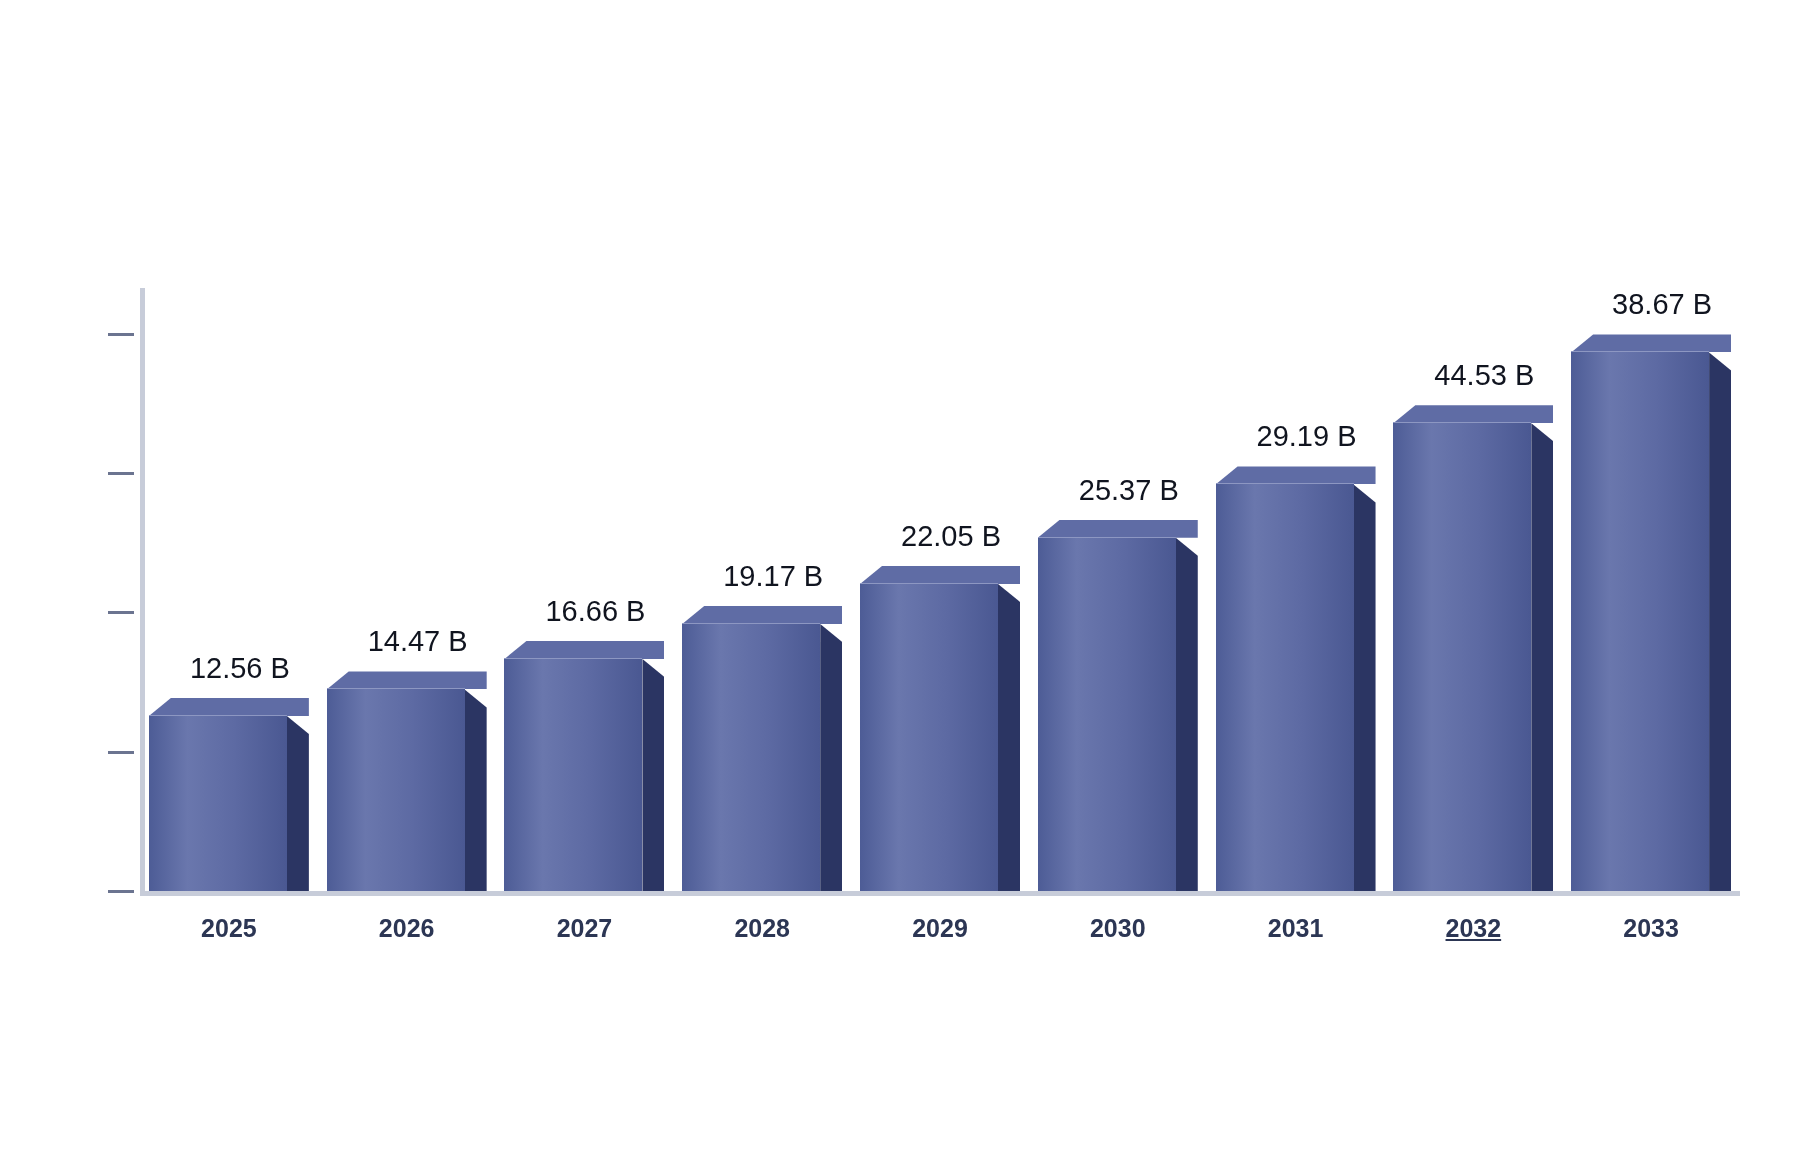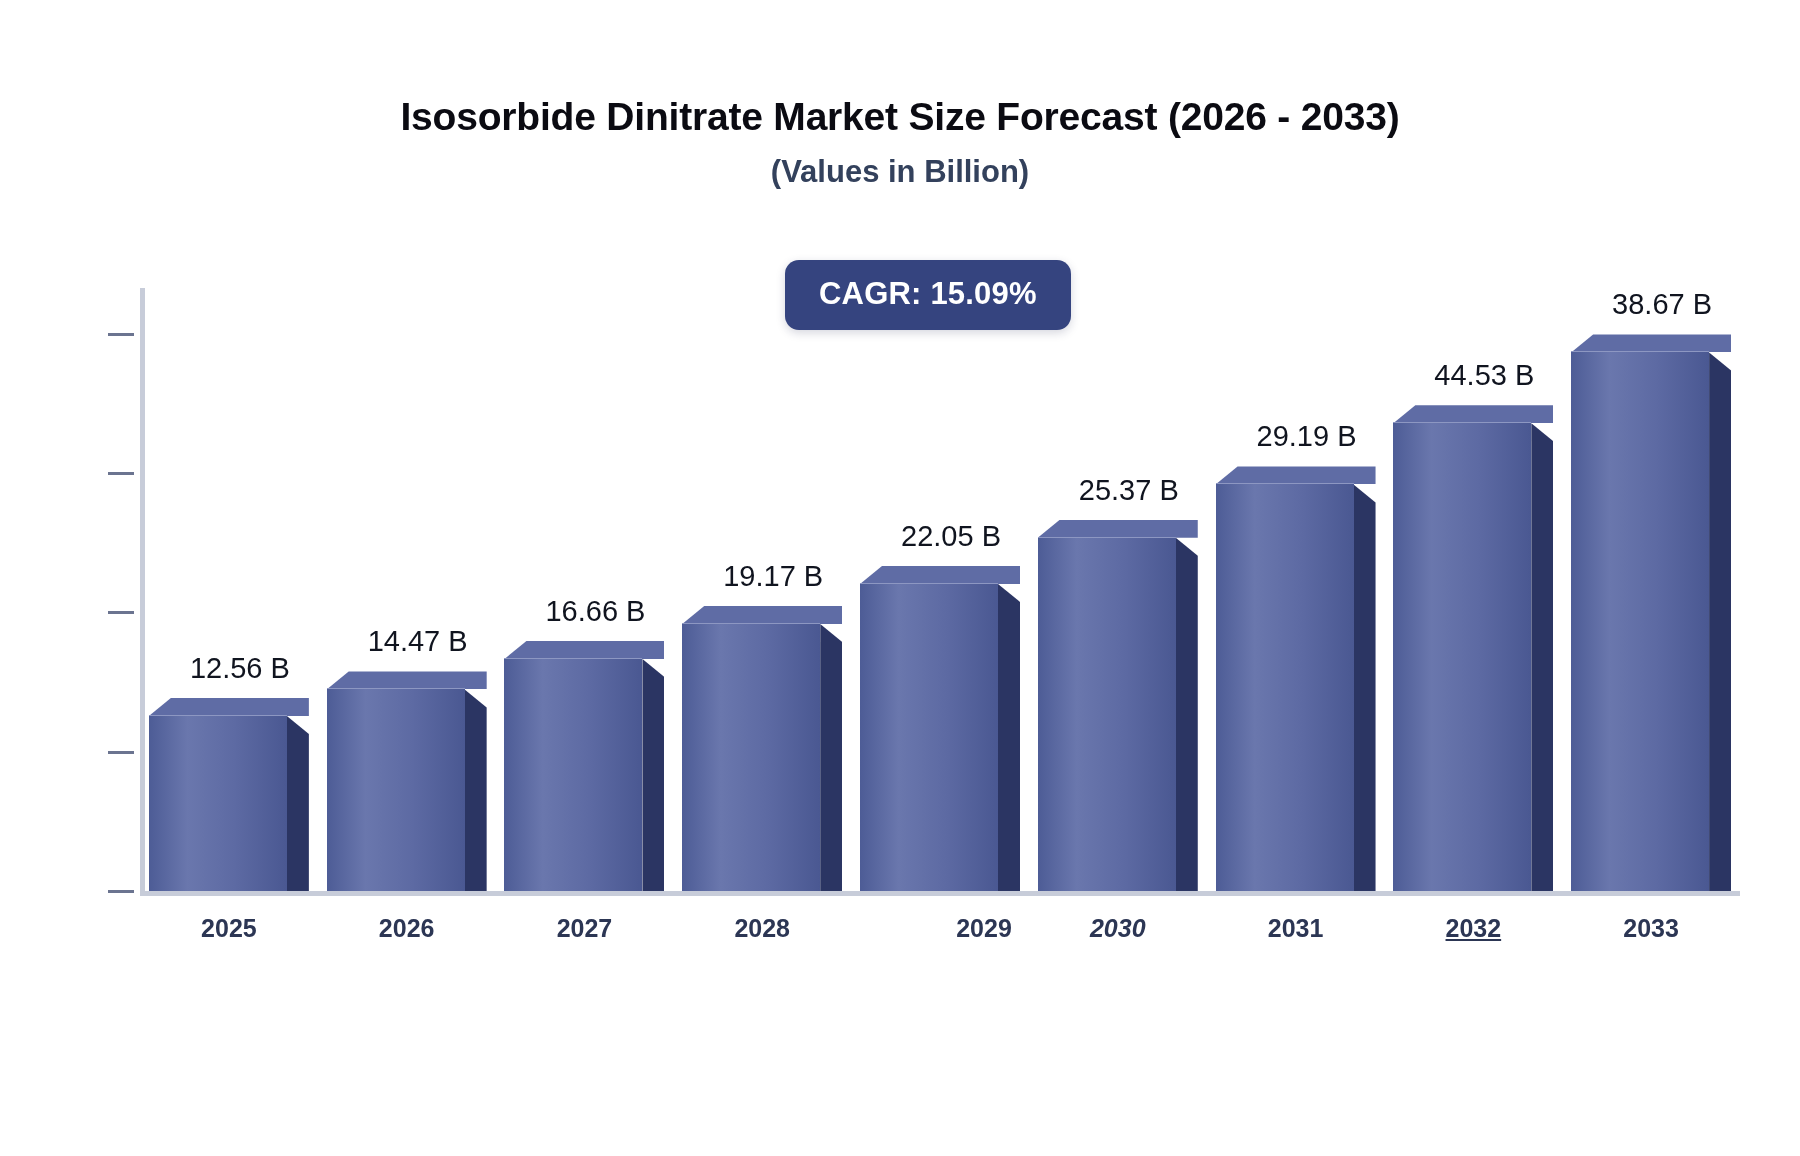--- a/index.html
+++ b/index.html
@@ -182,26 +182,21 @@
     font-weight: 700;
     color: #101624;
     letter-spacing: 0.2px;
   }
 </style>
 </head>
 <body>
 
 <div id="page">
 
-  <div id="title-block">
-    <div id="chart-title">Isosorbide Dinitrate Market Size Forecast (2026 - 2033)</div>
-    <div id="chart-subtitle">(Values in Billion)</div>
-  </div>
-
-  <div id="cagr-badge">CAGR: 15.09%</div>
+
 
   <div id="plot">
     <div id="y-spine"></div>
     <div id="x-spine"></div>
     <div id="y-axis">
         <div class="y-tick" style="top: 602px;"></div>
         <div class="y-tick" style="top: 462.714px;"></div>
         <div class="y-tick" style="top: 323.429px;"></div>
         <div class="y-tick" style="top: 184.143px;"></div>
         <div class="y-tick" style="top: 44.8571px;"></div>
@@ -260,22 +255,22 @@
           <div class="bar-top" style="left: 0px; top: -18px; width: 160px; clip-path: polygon(0px 100%, 13.75% 0px, 100% 0px, 100% 100%);"></div>
           <div class="bar-front" style="height: 538.618px;"></div>
         </div>
         <div class="bar-label" style="left: 1362.11px; top: 0.382143px;">38.67 B</div>
       </div>
     <div id="x-axis">
         <div class="x-label" style="left: -61.1111px;">2025</div>
         <div class="x-label" style="left: 116.667px;">2026</div>
         <div class="x-label" style="left: 294.444px;">2027</div>
         <div class="x-label" style="left: 472.222px;">2028</div>
-        <div class="x-label" style="left: 650px; margin-left: 44px;">2029</div>
-        <div class="x-label" style="left: 827.778px; font-style: italic;">2030</div>
+        <div class="x-label" style="left: 650px;">2029</div>
+        <div class="x-label" style="left: 827.778px;">2030</div>
         <div class="x-label" style="left: 1005.56px;">2031</div>
         <div class="x-label" style="left: 1183.33px; text-decoration: underline;">2032</div>
         <div class="x-label" style="left: 1361.11px;">2033</div>
       </div>
   </div>
 
 
 </div>
 
 </body></html>

